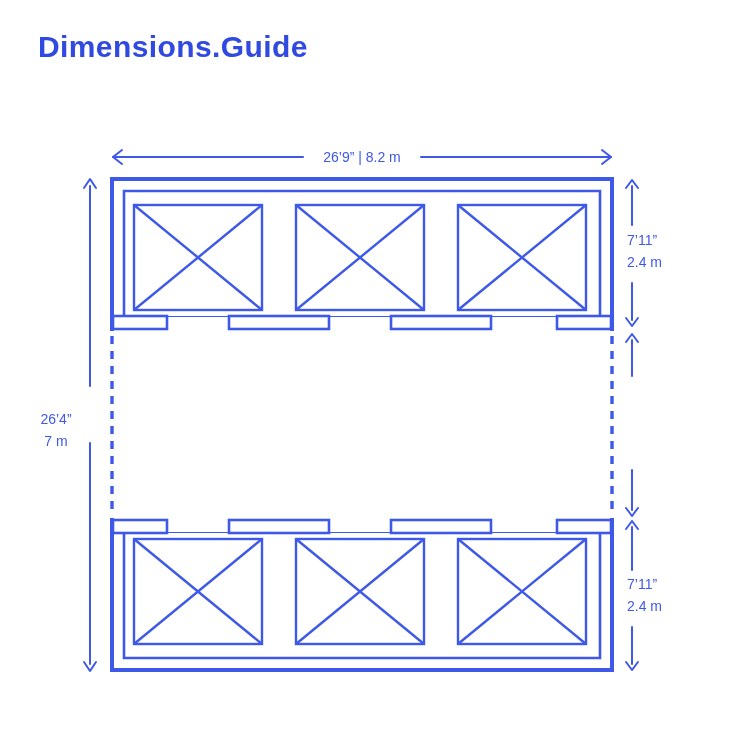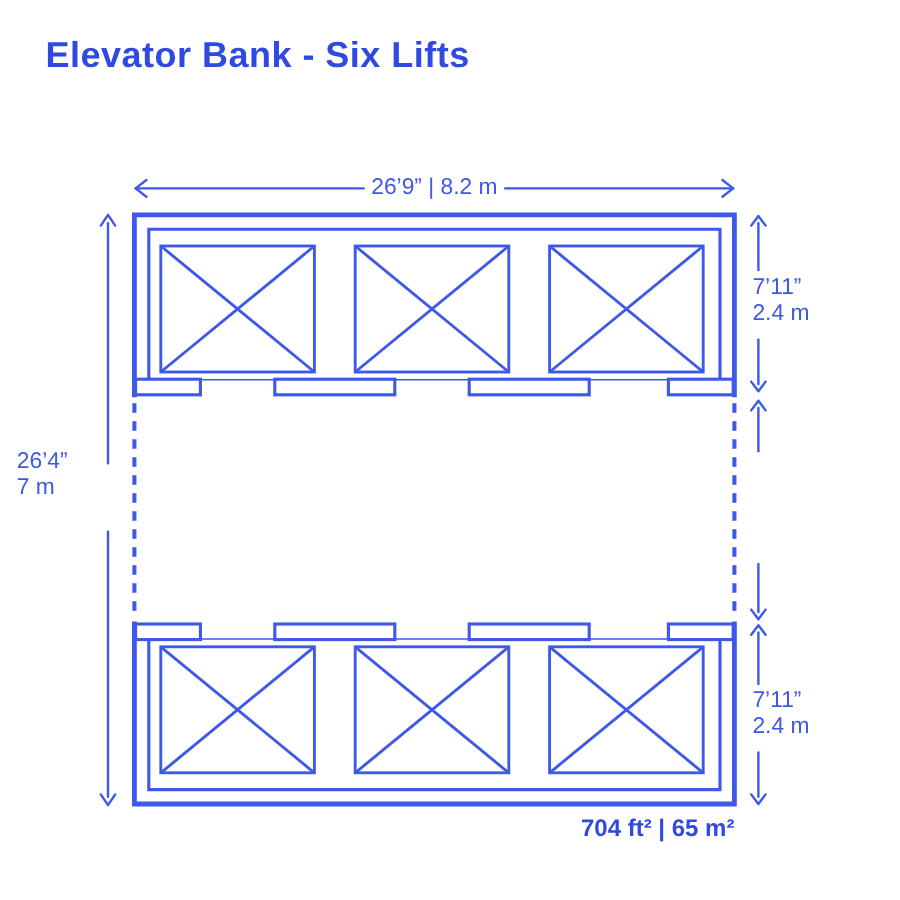--- a/index.html
+++ b/index.html
@@ -12,37 +12,37 @@
   body{font-family:"Liberation Sans", sans-serif;position:relative;}
   .page{position:relative;width:750px;height:750px;background:var(--bg);}
 
   .header{position:absolute;left:38px;top:27px;color:var(--accent);}
   .header .line{font-size:30px;font-weight:700;line-height:40px;letter-spacing:.4px;white-space:nowrap;}
 
   .plan-svg{position:absolute;left:0;top:0;color:var(--line);}
   .s{fill:none;stroke:currentColor;}
   .block{fill:#ffffff;stroke:currentColor;}
 
-  .dim{position:absolute;color:var(--line);font-size:19px;white-space:nowrap;}
+  .dim{position:absolute;color:var(--line);font-size:14px;white-space:nowrap;}
   .dim-top{left:362px;top:157px;transform:translate(-50%,-50%);}
-  .dim-left{left:14px;top:374px;width:84px;text-align:left;line-height:22px;}
+  .dim-left{left:14px;top:408px;width:84px;text-align:center;line-height:22px;}
   .dim-right-top{left:627px;top:229px;line-height:22px;}
   .dim-right-mid{left:627px;top:380px;line-height:21px;}
   .dim-right-bottom{left:627px;top:573px;line-height:22px;}
 
   .area-label{position:absolute;left:360px;top:680px;width:252px;text-align:right;
     color:var(--accent);font-size:20px;font-weight:700;white-space:nowrap;}
 </style>
 </head>
 <body>
 
 <div class="page">
 
   <div class="header">
-    <div class="line">Elevator Bank - Six Lifts</div>
+    <div class="line">Dimensions.Guide</div>
   </div>
 
   <svg class="plan-svg" width="750" height="750" viewBox="0 0 750 750">
 
     <g stroke-width="2" stroke-linecap="round" stroke-linejoin="round">
       <path class="s" d="M113,157 H303"></path>
       <path class="s" d="M421,157 H611"></path>
       <path class="s" d="M122,150 L113,157 L122,164"></path>
       <path class="s" d="M602,150 L611,157 L602,164"></path>
     </g>
@@ -144,15 +144,14 @@
     <div>7’11”</div>
     <div>2.4 m</div>
   </div>
 
 
   <div class="dim dim-right-bottom">
     <div>7’11”</div>
     <div>2.4 m</div>
   </div>
 
-  <div class="area-label">704 ft² | 65 m²</div>
 
 </div>
 
 </body></html>

